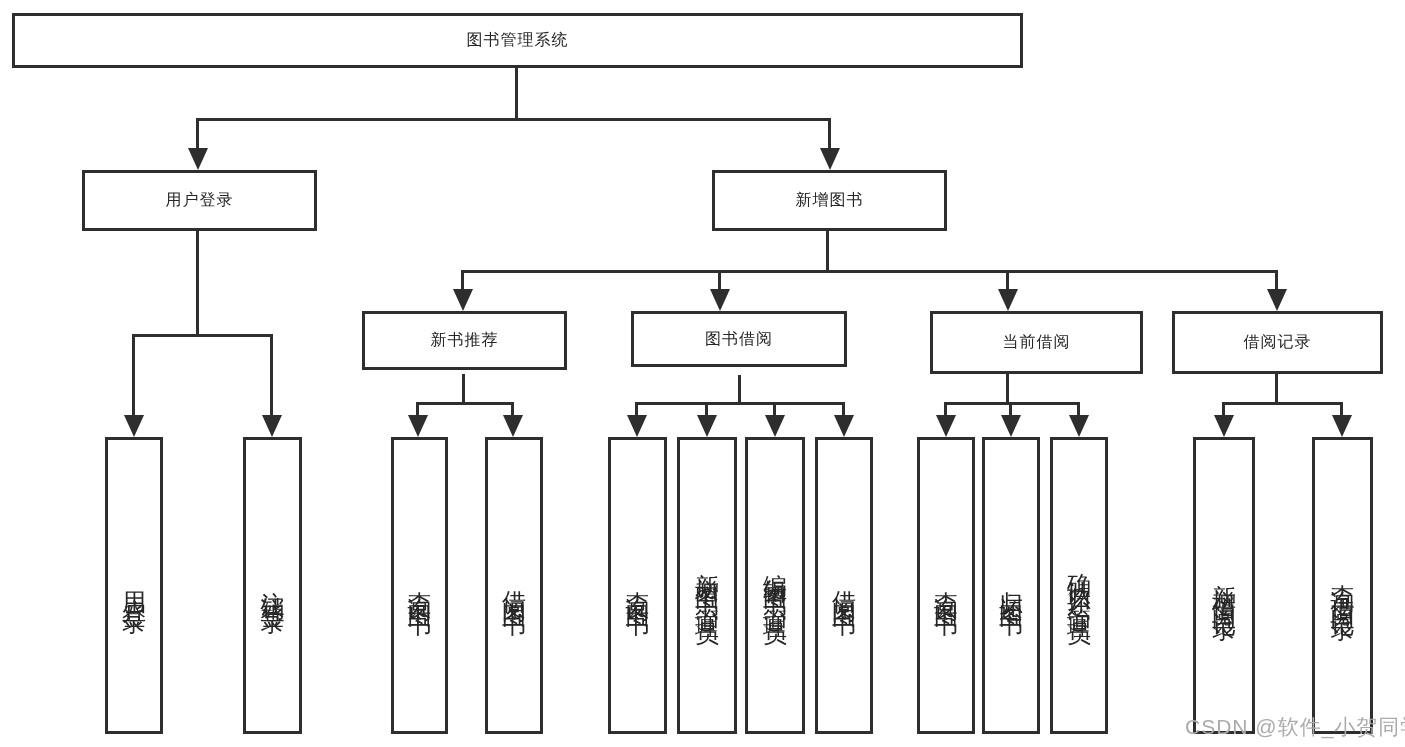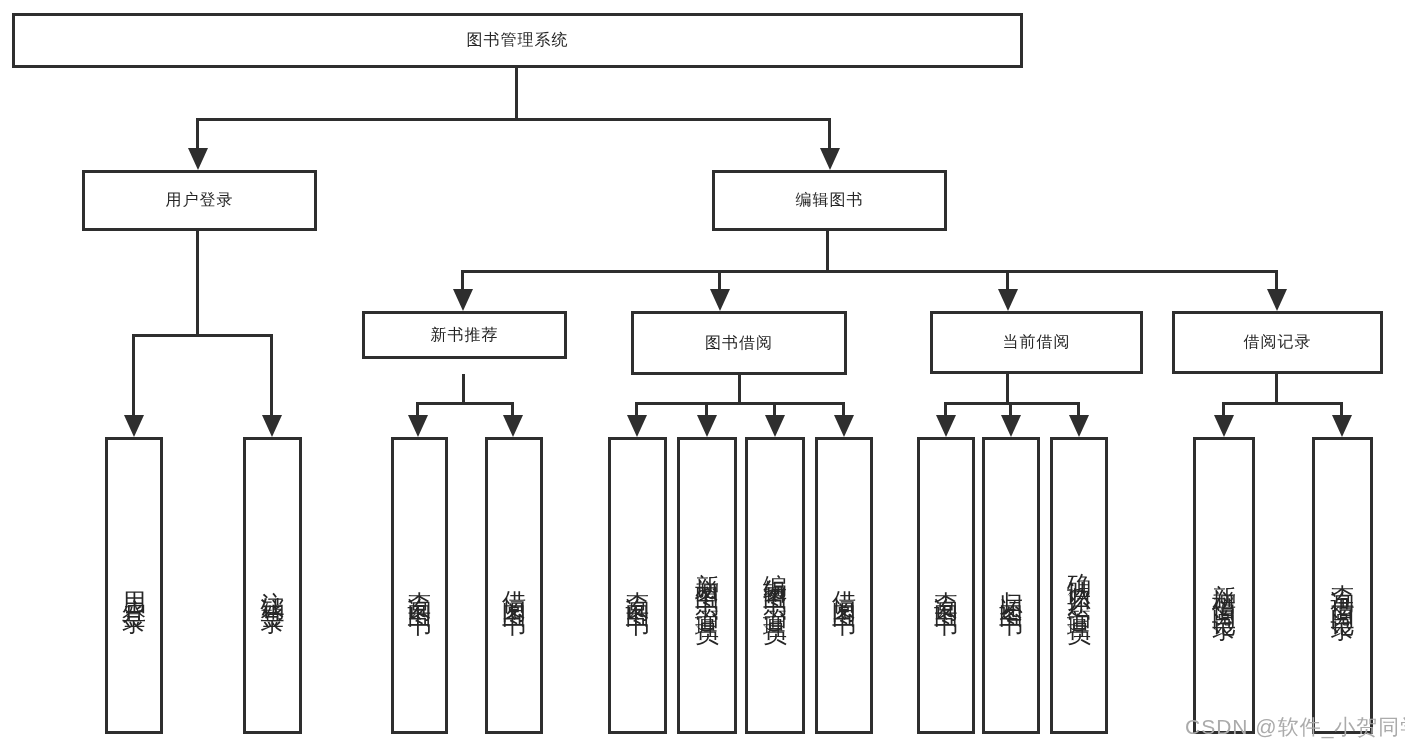--- a/index.html
+++ b/index.html
@@ -44,42 +44,42 @@
   <div class="box h" style="left:12px;top:13px;width:1011px;height:55px">图书管理系统</div>
 
   <div class="vline" style="left:515px;top:66px;height:55px"></div>
   <div class="hline" style="left:196px;top:118px;width:635px"></div>
   <div class="vline" style="left:196px;top:118px;height:33px"></div>
   <div class="ahead" style="left:188px;top:148px"></div>
   <div class="vline" style="left:828px;top:118px;height:33px"></div>
   <div class="ahead" style="left:820px;top:148px"></div>
 
   <div class="box h" style="left:82px;top:170px;width:235px;height:61px">用户登录</div>
-  <div class="box h" style="left:712px;top:170px;width:235px;height:61px">编辑图书</div>
+  <div class="box h" style="left:712px;top:170px;width:235px;height:61px">新增图书</div>
 
   <div class="vline" style="left:196px;top:231px;height:106px"></div>
   <div class="hline" style="left:132px;top:334px;width:141px"></div>
   <div class="vline" style="left:132px;top:334px;height:84px"></div>
   <div class="ahead" style="left:124px;top:415px"></div>
   <div class="vline" style="left:270px;top:334px;height:84px"></div>
   <div class="ahead" style="left:262px;top:415px"></div>
 
   <div class="vline" style="left:826px;top:231px;height:42px"></div>
   <div class="hline" style="left:461px;top:270px;width:817px"></div>
   <div class="vline" style="left:461px;top:270px;height:22px"></div>
   <div class="ahead" style="left:453px;top:289px"></div>
   <div class="vline" style="left:718px;top:270px;height:22px"></div>
   <div class="ahead" style="left:710px;top:289px"></div>
   <div class="vline" style="left:1006px;top:270px;height:22px"></div>
   <div class="ahead" style="left:998px;top:289px"></div>
   <div class="vline" style="left:1275px;top:270px;height:22px"></div>
   <div class="ahead" style="left:1267px;top:289px"></div>
 
-  <div class="box h" style="left:362px;top:311px;width:205px;height:48px">新书推荐</div>
-  <div class="box h" style="left:631px;top:311px;width:216px;height:64px">图书借阅</div>
+  <div class="box h" style="left:362px;top:311px;width:205px;height:59px">新书推荐</div>
+  <div class="box h" style="left:631px;top:311px;width:216px;height:56px">图书借阅</div>
   <div class="box h" style="left:930px;top:311px;width:213px;height:63px">当前借阅</div>
   <div class="box h" style="left:1172px;top:311px;width:211px;height:63px">借阅记录</div>
 
   <div class="vline" style="left:462px;top:374px;height:31px"></div>
   <div class="hline" style="left:416px;top:402px;width:98px"></div>
   <div class="vline" style="left:416px;top:402px;height:17px"></div>
   <div class="ahead" style="left:408px;top:415px"></div>
   <div class="vline" style="left:511px;top:402px;height:17px"></div>
   <div class="ahead" style="left:503px;top:415px"></div>
 

